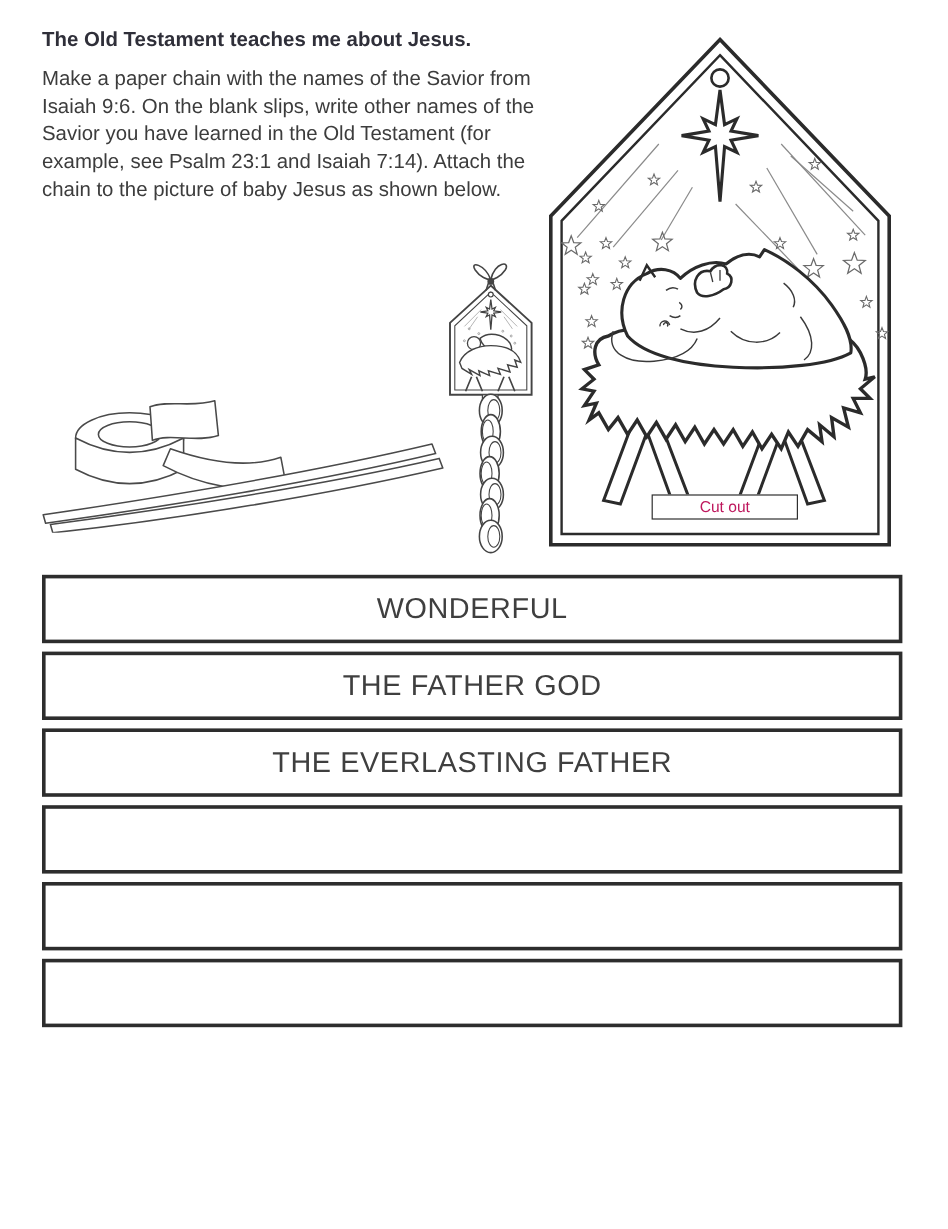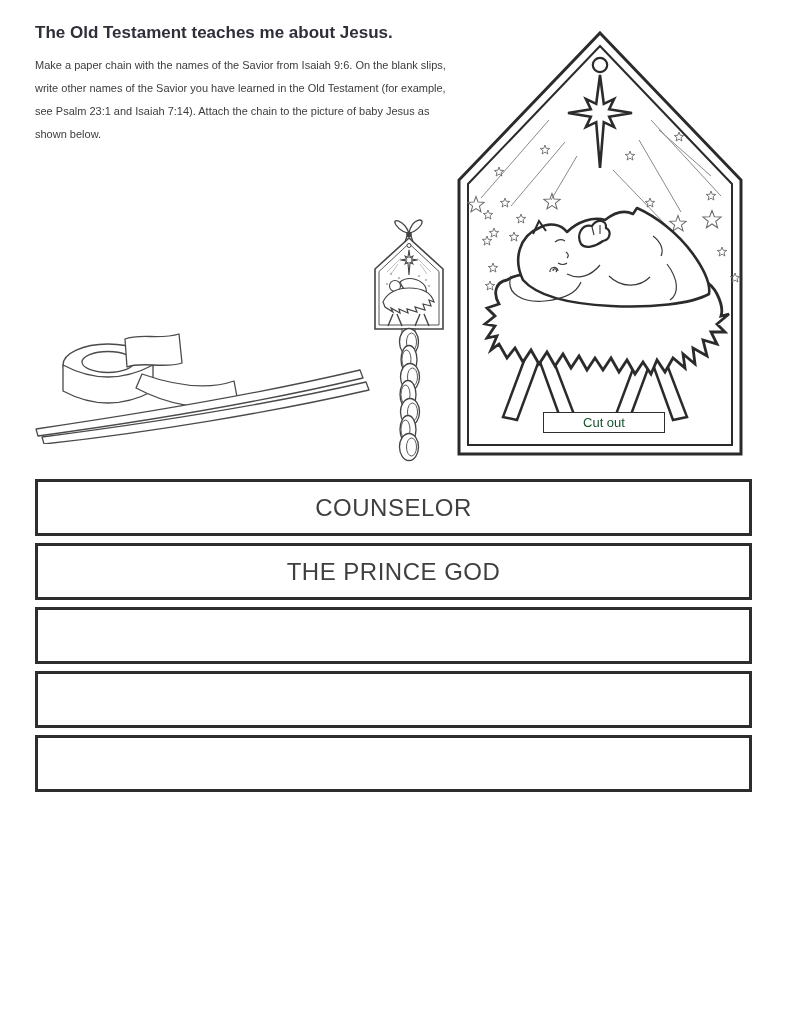--- a/index.html
+++ b/index.html
@@ -1,28 +1,28 @@
 <!DOCTYPE html>
 <html><head>
 <meta charset="utf-8">
 <style>
   html,body{margin:0;padding:0;background:#ffffff;}
   .page{position:relative;width:790px;height:988px;background:#fff;overflow:hidden;
         font-family:"Liberation Sans",sans-serif;}
   
   .intro{position:absolute;left:35px;top:22px;width:420px;}
   .intro h1{font-size:17px;font-weight:700;color:#2f2f39;margin:0 0 9px 0;line-height:1.35;}
-  .intro p{font-size:11px;color:#3c3c3c;margin:0;line-height:23px;}
+  .intro p{font-size:17px;color:#3c3c3c;margin:0;line-height:23px;}
   
   .illus-big{position:absolute;left:453px;top:28px;width:292px;height:430px;}
   .illus-mini{position:absolute;left:371px;top:212px;width:84px;height:253px;}
   .illus-strips{position:absolute;left:28px;top:332px;width:350px;height:112px;}
   .cutout-box{position:absolute;left:90px;top:384px;width:120px;height:19px;border:1.5px solid #2f2f2f;
       background:#fff;display:flex;align-items:center;justify-content:center;
-      font-size:13px;color:#14532d;}
+      font-size:13px;color:#be185d;}
   
   .strips{position:absolute;left:35px;top:479px;width:717px;display:flex;flex-direction:column;gap:7px;}
   .strip{height:57px;box-sizing:border-box;border:3px solid #2d2d2d;background:#fff;
       display:flex;align-items:center;justify-content:center;}
   .strip span{font-size:24px;color:#3f3f3f;letter-spacing:0.5px;font-weight:400;}
   svg{display:block;}
 </style>
 </head>
 <body>
 
@@ -199,24 +199,27 @@
         <g>
           <path d="M8,97 C110,82 235,61 332,38 L335,46 C238,69 112,90 10,104 Z"></path>
           <path d="M14,105 C115,92 242,72 338,50 L341,58 C246,80 118,101 16,112 Z"></path>
         </g>
       </g>
     </svg>
   </div>
 
   <div class="strips">
     <div class="strip">
-      <span>COUNSELOR</span>
-    </div>
-    <div class="strip">
-      <span>THE PRINCE GOD</span>
+      <span>WONDERFUL</span>
+    </div>
+    <div class="strip">
+      <span>THE FATHER GOD</span>
+    </div>
+    <div class="strip">
+      <span>THE EVERLASTING FATHER</span>
     </div>
     <div class="strip">
       <span></span>
     </div>
     <div class="strip">
       <span></span>
     </div>
     <div class="strip">
       <span></span>
     </div>

